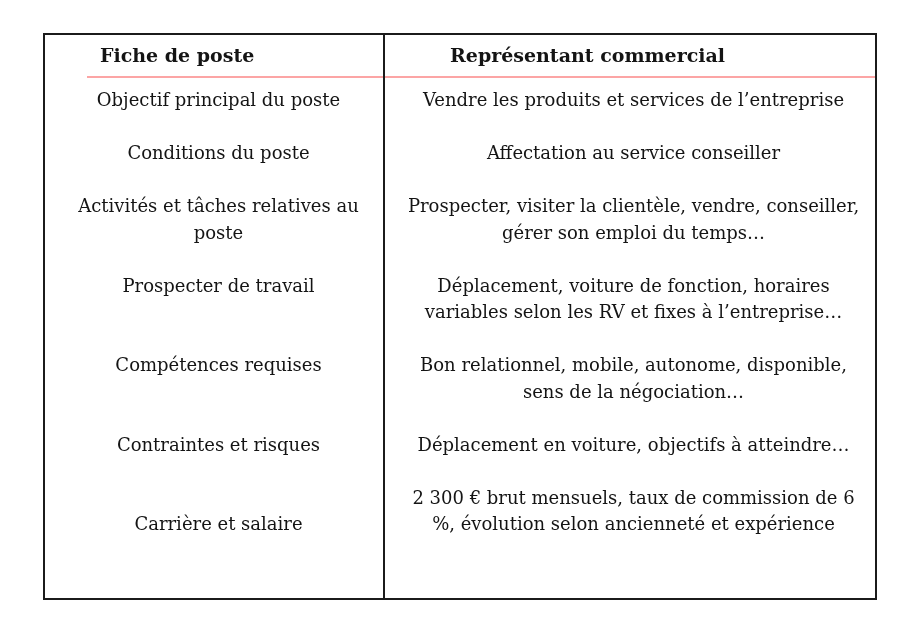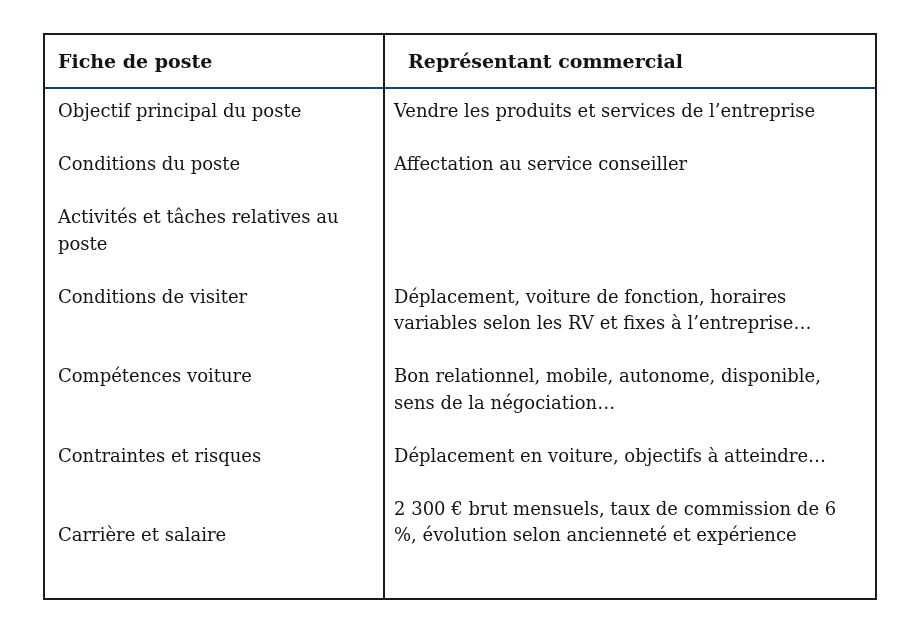--- a/index.html
+++ b/index.html
@@ -18,43 +18,45 @@
     background: #ffffff;
   }
   .vline {
     position: absolute;
     top: 0; bottom: 0; left: 338px;
     width: 2px;
     background: #1b1b1b;
   }
   .header-row {
     display: flex;
-    height: 54px;
-    border-bottom: 2px solid #0c4a6e;
+    height: 43px;
+    border-bottom: 2px solid #fca5a5;
     align-items: center;
+    margin-left: 42px;
   }
   .header-cell {
     font-weight: bold;
     font-size: 19px;
     line-height: 26.5px;
     white-space: pre;
   }
   .hc-left  { width: 340px; padding-left: 13px; }
   .hc-right { flex: 1; padding-left: 23px; }
   .body {
     padding-top: 9px;
     display: flex;
     flex-direction: column;
     row-gap: 26.5px;
   }
   .row { display: flex; align-items: flex-start; }
   .cell {
     font-size: 18px;
     line-height: 26.5px;
     white-space: pre;
+    text-align: center;
   }
   .label-cell { width: 340px; padding-left: 13px; padding-right: 6px; }
   .value-cell { flex: 1; padding-left: 9px; padding-right: 2px; }
   .row-bottom-label .label-cell { align-self: flex-end; }
 </style>
 </head>
 <body>
 
 <div class="fiche-table">
   <div class="vline"></div>
@@ -72,30 +74,32 @@
     </div>
 
     <div class="row">
       <div class="cell label-cell">Conditions du poste</div>
       <div class="cell value-cell">Affectation au service conseiller</div>
     </div>
 
     <div class="row">
       <div class="cell label-cell">Activités et tâches relatives au
 poste</div>
+      <div class="cell value-cell">Prospecter, visiter la clientèle, vendre, conseiller,
+gérer son emploi du temps…</div>
     </div>
 
     <div class="row">
-      <div class="cell label-cell">Conditions de visiter</div>
+      <div class="cell label-cell">Prospecter de travail</div>
       <div class="cell value-cell">Déplacement, voiture de fonction, horaires
 variables selon les RV et fixes à l’entreprise…</div>
     </div>
 
     <div class="row">
-      <div class="cell label-cell">Compétences voiture</div>
+      <div class="cell label-cell">Compétences requises</div>
       <div class="cell value-cell">Bon relationnel, mobile, autonome, disponible,
 sens de la négociation…</div>
     </div>
 
 
     <div class="row">
       <div class="cell label-cell">Contraintes et risques</div>
       <div class="cell value-cell">Déplacement en voiture, objectifs à atteindre…</div>
     </div>
 

